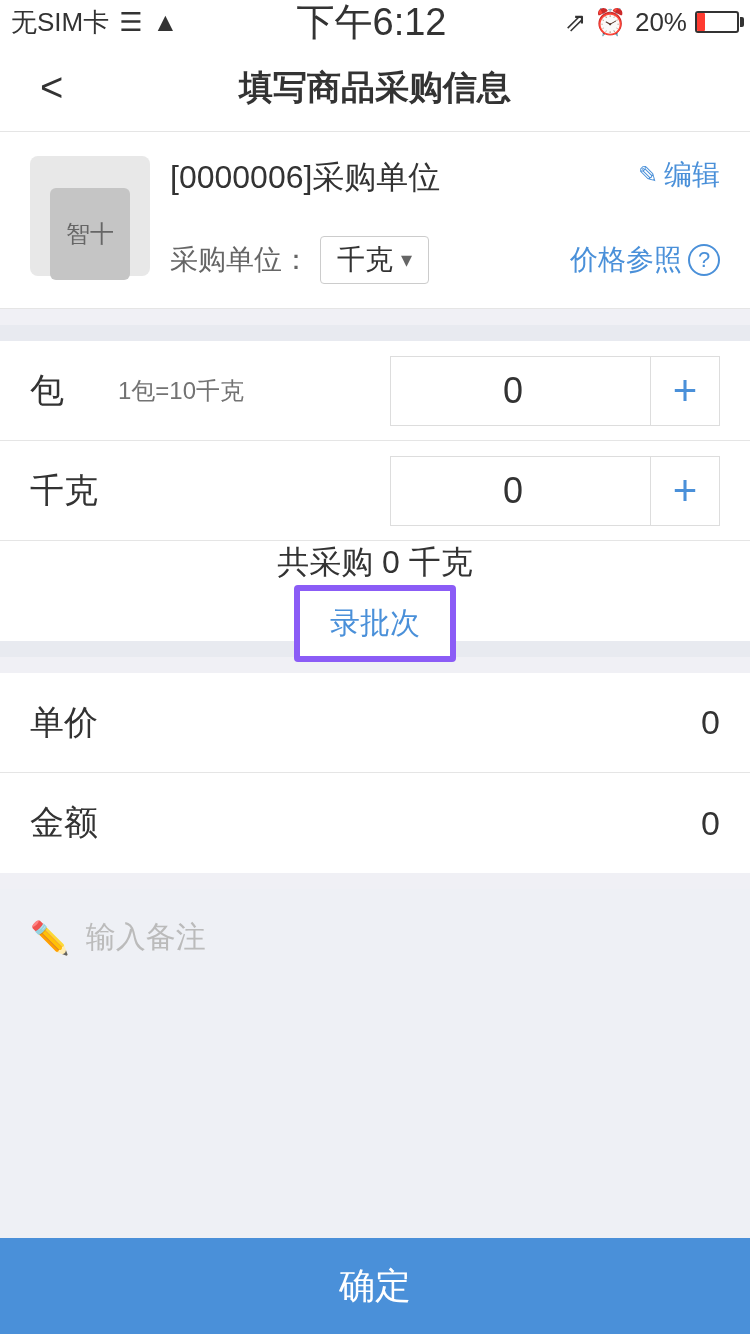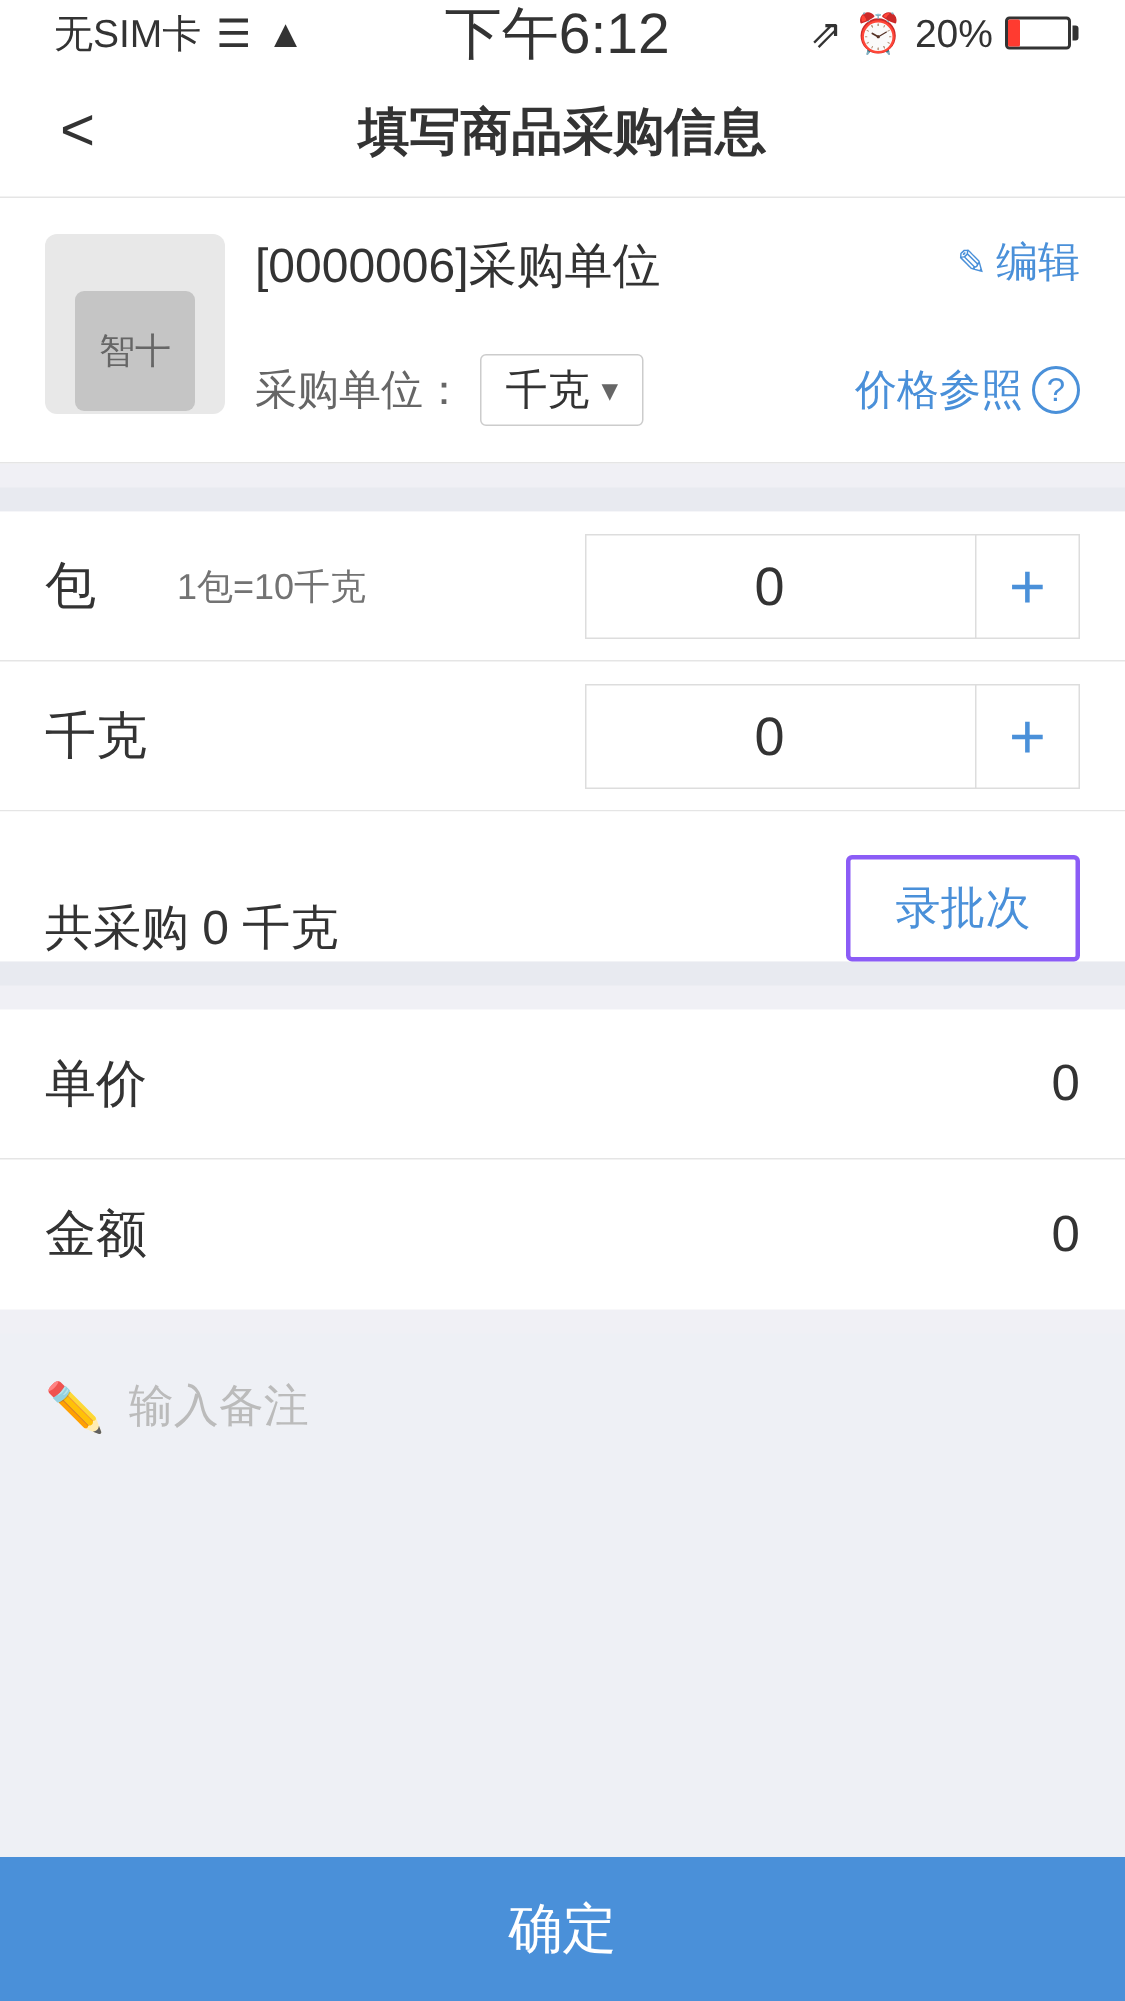--- a/index.html
+++ b/index.html
@@ -13,21 +13,21 @@
       color: #333;
     }
 
     
     .status-bar {
       height: 44px;
       background: #fff;
       display: flex;
       align-items: center;
       justify-content: space-between;
-      padding: 0 36px;
+      padding: 0 11px;
       font-size: 28px;
       font-weight: 500;
     }
     .status-left { display: flex; align-items: center; gap: 10px; font-size: 26px; }
     .status-center { font-size: 38px; font-weight: 400; }
     .status-right { display: flex; align-items: center; gap: 8px; font-size: 26px; }
     .battery-icon {
       width: 44px;
       height: 22px;
       border: 2px solid #333;
@@ -94,21 +94,21 @@
       height: 120px;
       background: #e8e8e8;
       border-radius: 8px;
       display: flex;
       align-items: center;
       justify-content: center;
       flex-shrink: 0;
     }
     .product-image-inner {
       width: 80px;
-      height: 80px;
+      height: 92px;
       background: #c5c5c5;
       border-radius: 6px;
       display: flex;
       align-items: center;
       justify-content: center;
       font-size: 22px;
       color: #888;
       margin-top: 36px;
     }
     .product-info {
@@ -219,33 +219,34 @@
       display: flex;
       align-items: center;
       justify-content: center;
       cursor: pointer;
       font-weight: 300;
     }
 
     
     .total-row {
       display: flex;
-      align-items: flex-end;
+      align-items: center;
       justify-content: space-between;
       padding: 0 30px;
       height: 100px;
       background: #fff;
       border-bottom: none;
+      flex-direction: column;
     }
     .total-text {
       font-size: 32px;
       color: #333;
     }
     .record-btn {
-      border: 3px solid #8b5cf6;
+      border: 6px solid #8b5cf6;
       color: #4a90d9;
       background: #fff;
       padding: 12px 30px;
       font-size: 30px;
       border-radius: 4px;
       cursor: pointer;
     }
 
     
     .price-section {

